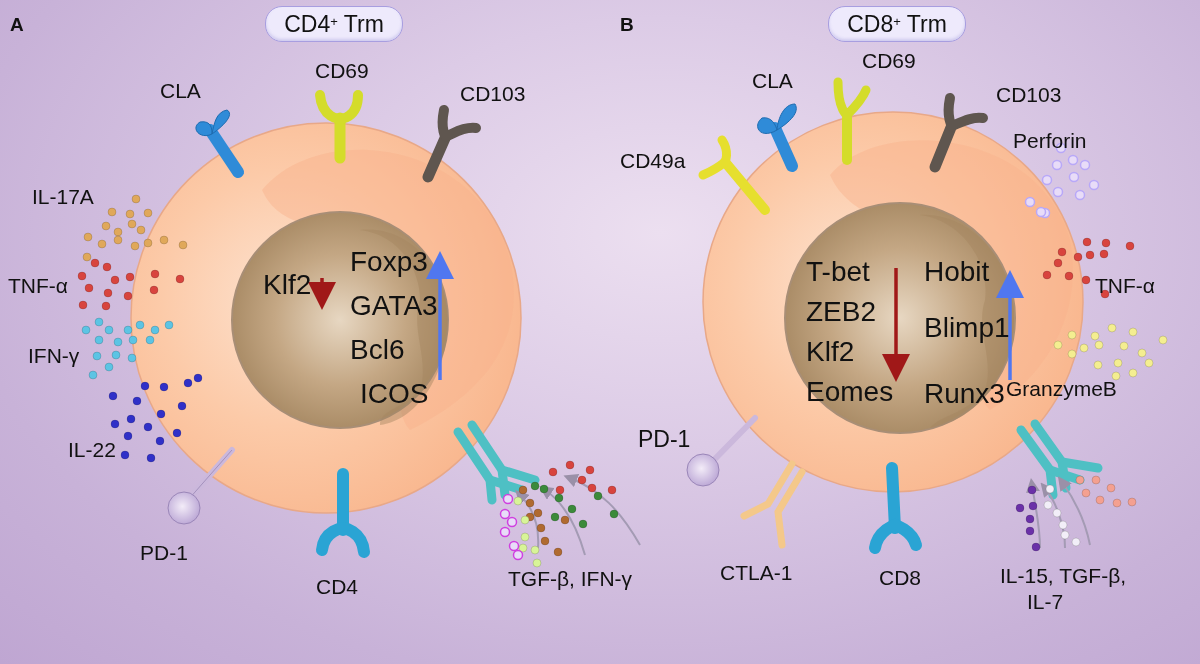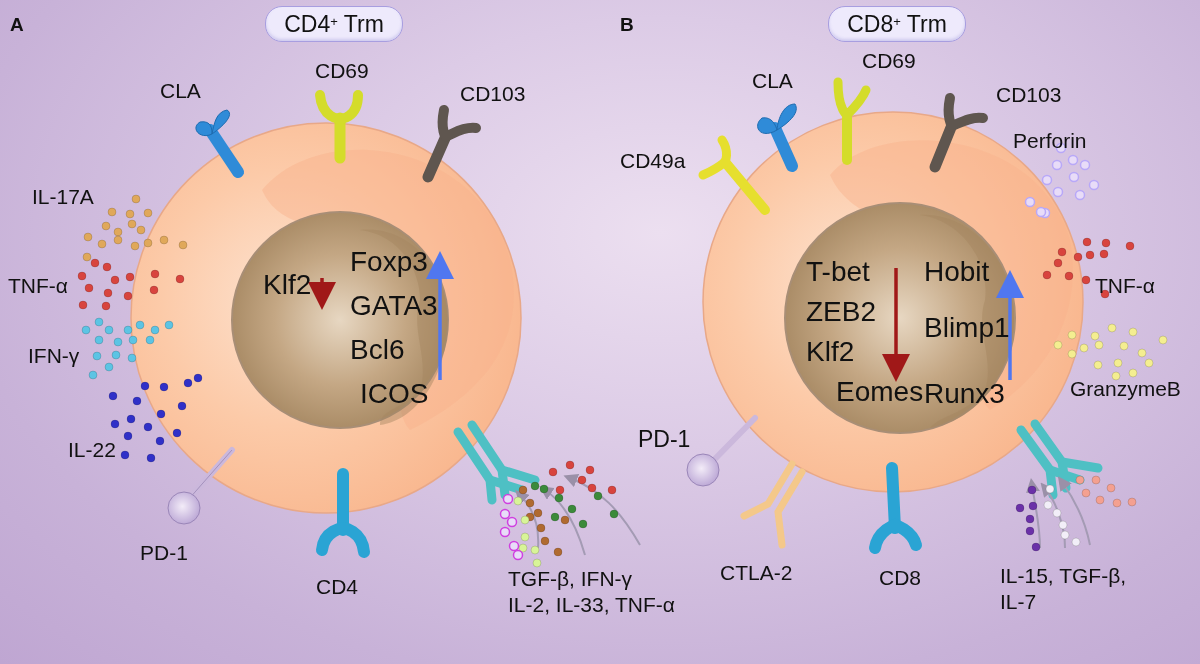--- a/index.html
+++ b/index.html
@@ -320,45 +320,44 @@
   <div class="lbl" style="left:160px;top:80px">CLA</div>
   <div class="lbl" style="left:315px;top:60px">CD69</div>
   <div class="lbl" style="left:460px;top:83px">CD103</div>
   <div class="lbl" style="left:32px;top:186px">IL-17A</div>
   <div class="lbl" style="left:8px;top:275px">TNF-α</div>
   <div class="lbl" style="left:28px;top:345px">IFN-γ</div>
   <div class="lbl" style="left:68px;top:439px">IL-22</div>
   <div class="lbl" style="left:140px;top:542px">PD-1</div>
   <div class="lbl" style="left:316px;top:576px">CD4</div>
   <div class="lbl" style="left:508px;top:568px">TGF-β, IFN-γ</div>
-  <div class="lbl" style="left:508px;top:594px">IL-2, IL-33, TNF-α</div>
   <div class="nuc-text" style="left:263px;top:271px">Klf2</div>
   <div class="nuc-text" style="left:350px;top:248px">Foxp3</div>
   <div class="nuc-text" style="left:350px;top:292px">GATA3</div>
   <div class="nuc-text" style="left:350px;top:336px">Bcl6</div>
   <div class="nuc-text" style="left:360px;top:380px">ICOS</div>
 
   <div class="panel-letter" style="left:620px;top:14px">B</div>
   <div class="title-pill" style="left:828px;top:6px;width:136px">
     <span>CD8</span>
       <sup>+</sup>
       <span style="white-space:pre"> Trm</span>
   </div>
   <div class="lbl" style="left:752px;top:70px">CLA</div>
   <div class="lbl" style="left:862px;top:50px">CD69</div>
   <div class="lbl" style="left:996px;top:84px">CD103</div>
   <div class="lbl" style="left:620px;top:150px">CD49a</div>
   <div class="lbl" style="left:1013px;top:130px">Perforin</div>
   <div class="lbl" style="left:1095px;top:275px">TNF-α</div>
-  <div class="lbl" style="left:1070px;top:378px">GranzymeB</div>
+  <div class="lbl" style="left:1006px;top:378px">GranzymeB</div>
   <div class="lbl" style="left:638px;top:428px;font-size:23px">PD-1</div>
-  <div class="lbl" style="left:720px;top:562px">CTLA-2</div>
+  <div class="lbl" style="left:720px;top:562px">CTLA-1</div>
   <div class="lbl" style="left:879px;top:567px">CD8</div>
   <div class="lbl" style="left:1000px;top:565px">IL-15, TGF-β,</div>
-  <div class="lbl" style="left:1000px;top:591px">IL-7</div>
+  <div class="lbl" style="left:1027px;top:591px">IL-7</div>
   <div class="nuc-text" style="left:806px;top:258px">T-bet</div>
   <div class="nuc-text" style="left:806px;top:298px">ZEB2</div>
   <div class="nuc-text" style="left:806px;top:338px">Klf2</div>
-  <div class="nuc-text" style="left:836px;top:378px">Eomes</div>
+  <div class="nuc-text" style="left:806px;top:378px">Eomes</div>
   <div class="nuc-text" style="left:924px;top:258px">Hobit</div>
   <div class="nuc-text" style="left:924px;top:314px">Blimp1</div>
   <div class="nuc-text" style="left:924px;top:380px">Runx3</div>
 </div>
 
 </body></html>

